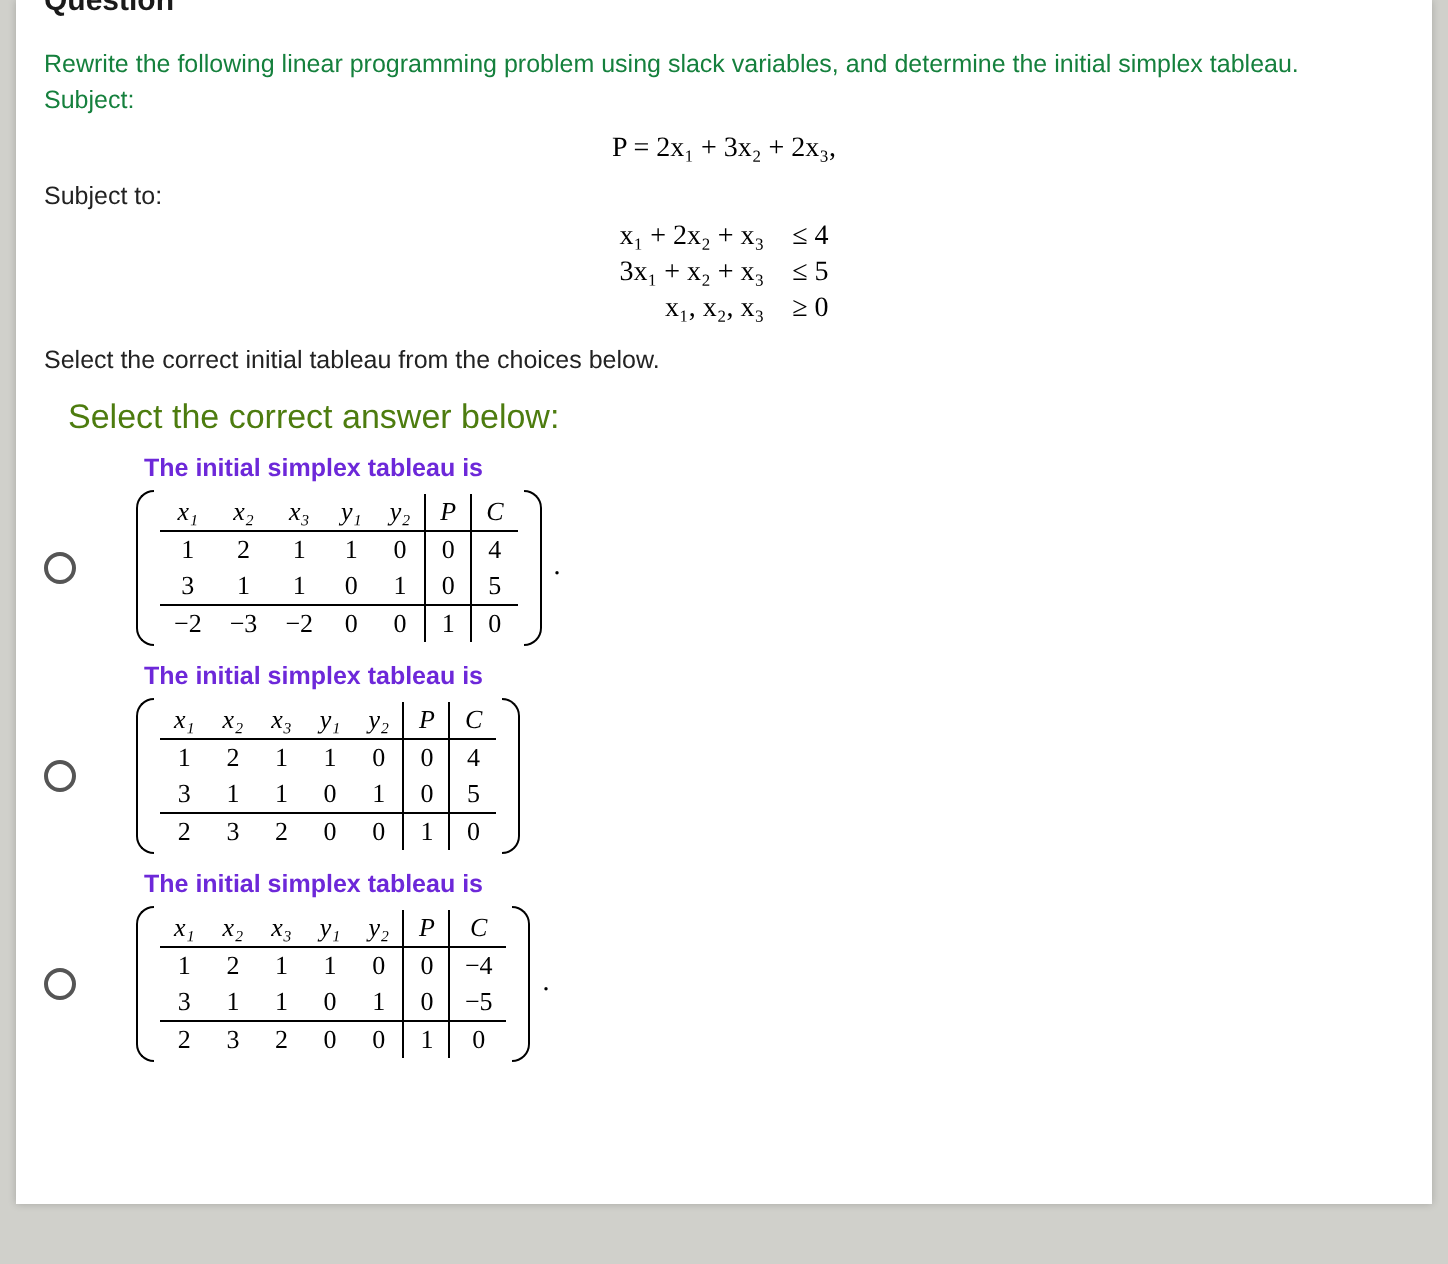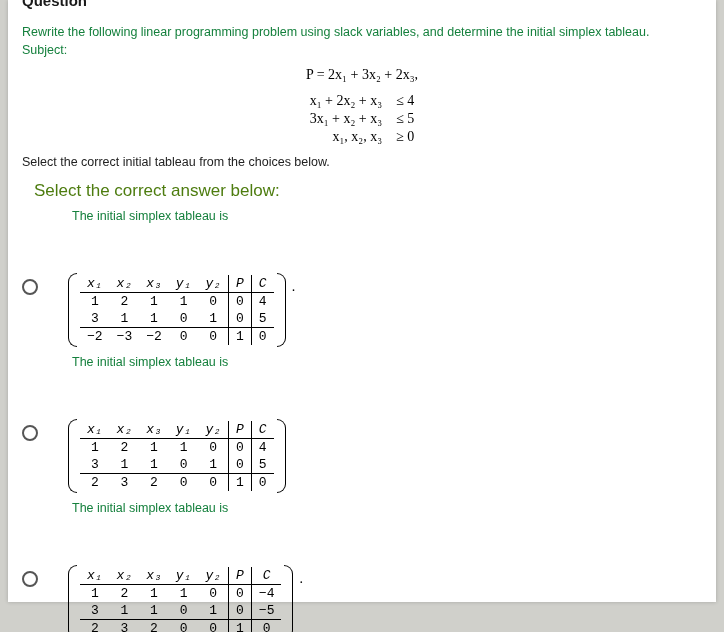--- a/index.html
+++ b/index.html
@@ -72,31 +72,31 @@
   width: 16px;
   height: 16px;
   border: 2px solid #555;
   border-radius: 50%;
   margin-right: 30px;
   flex-shrink: 0;
 }
 .opt-content { flex: 1; }
 .opt-label {
   font-size: 12.5px;
-  color: #15803d;
+  color: #6d28d9;
   margin-bottom: 4px;
   margin-left: -26px;
+  font-weight: bold;
 }
 .matrix {
   display: inline-block;
   position: relative;
   padding: 2px 12px;
-  font-family: Liberation Mono, monospace;
+  font-family: Liberation Serif, serif;
   font-size: 13px;
-  margin-top: 46px;
 }
 .matrix::before, .matrix::after {
   content: '';
   position: absolute;
   top: 0; bottom: 0;
   width: 8px;
   border: 1.2px solid #000;
 }
 .matrix::before { left: 0; border-right: none; border-radius: 10px 0 0 10px; }
 .matrix::after  { right: 0; border-left: none; border-radius: 0 10px 10px 0; }
@@ -124,20 +124,21 @@
 <div class="page">
   <div class="question-label">Question</div>
 
   <div class="instructions">
     <span>Rewrite the following linear programming problem using slack variables, and determine the initial simplex tableau.</span><br>
     <span>Subject:</span>
   </div>
 
   <div class="formula">P = 2x₁ + 3x₂ + 2x₃,</div>
 
+  <div class="sec-label">Subject to:</div>
 
   <div class="constraints">
     <table class="constraints-table">
       <tbody>
           <tr>
         <td>x₁ + 2x₂ + x₃</td>
         <td>≤ 4</td>
       </tr>
       <tr>
         <td>3x₁ + x₂ + x₃</td>

